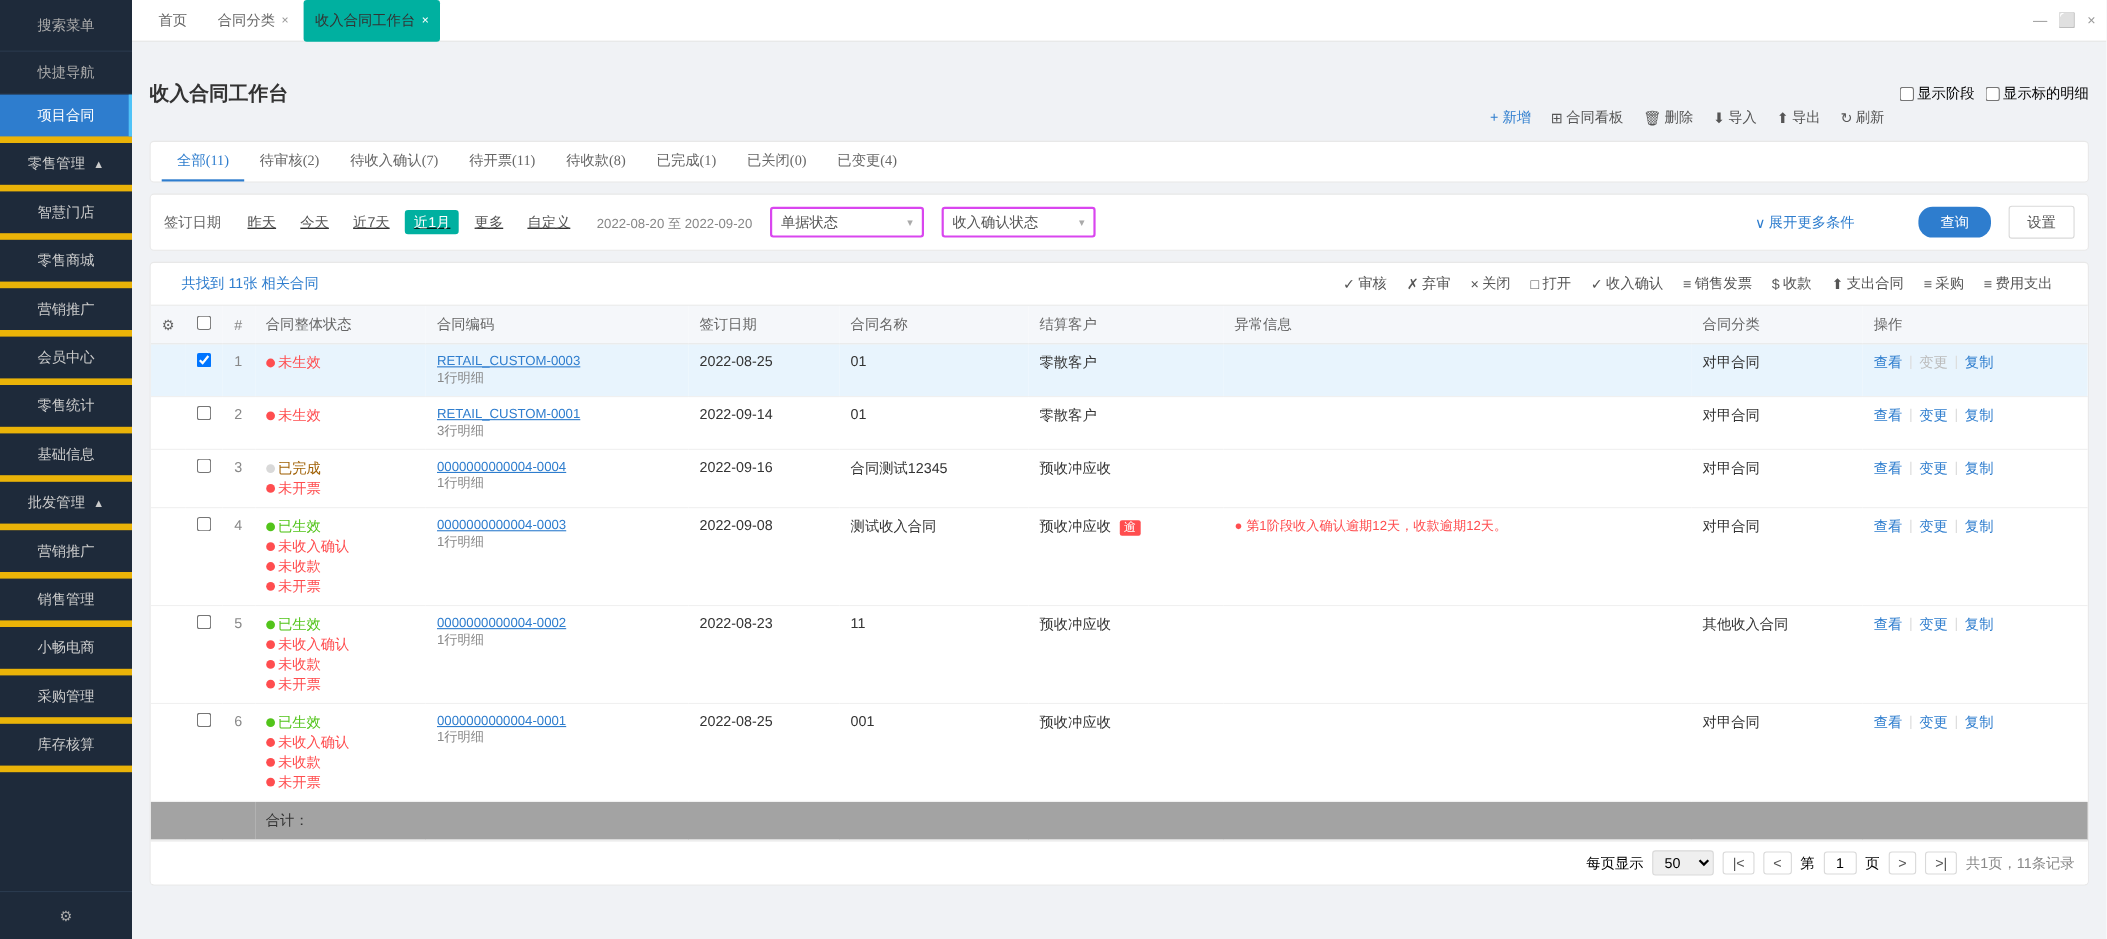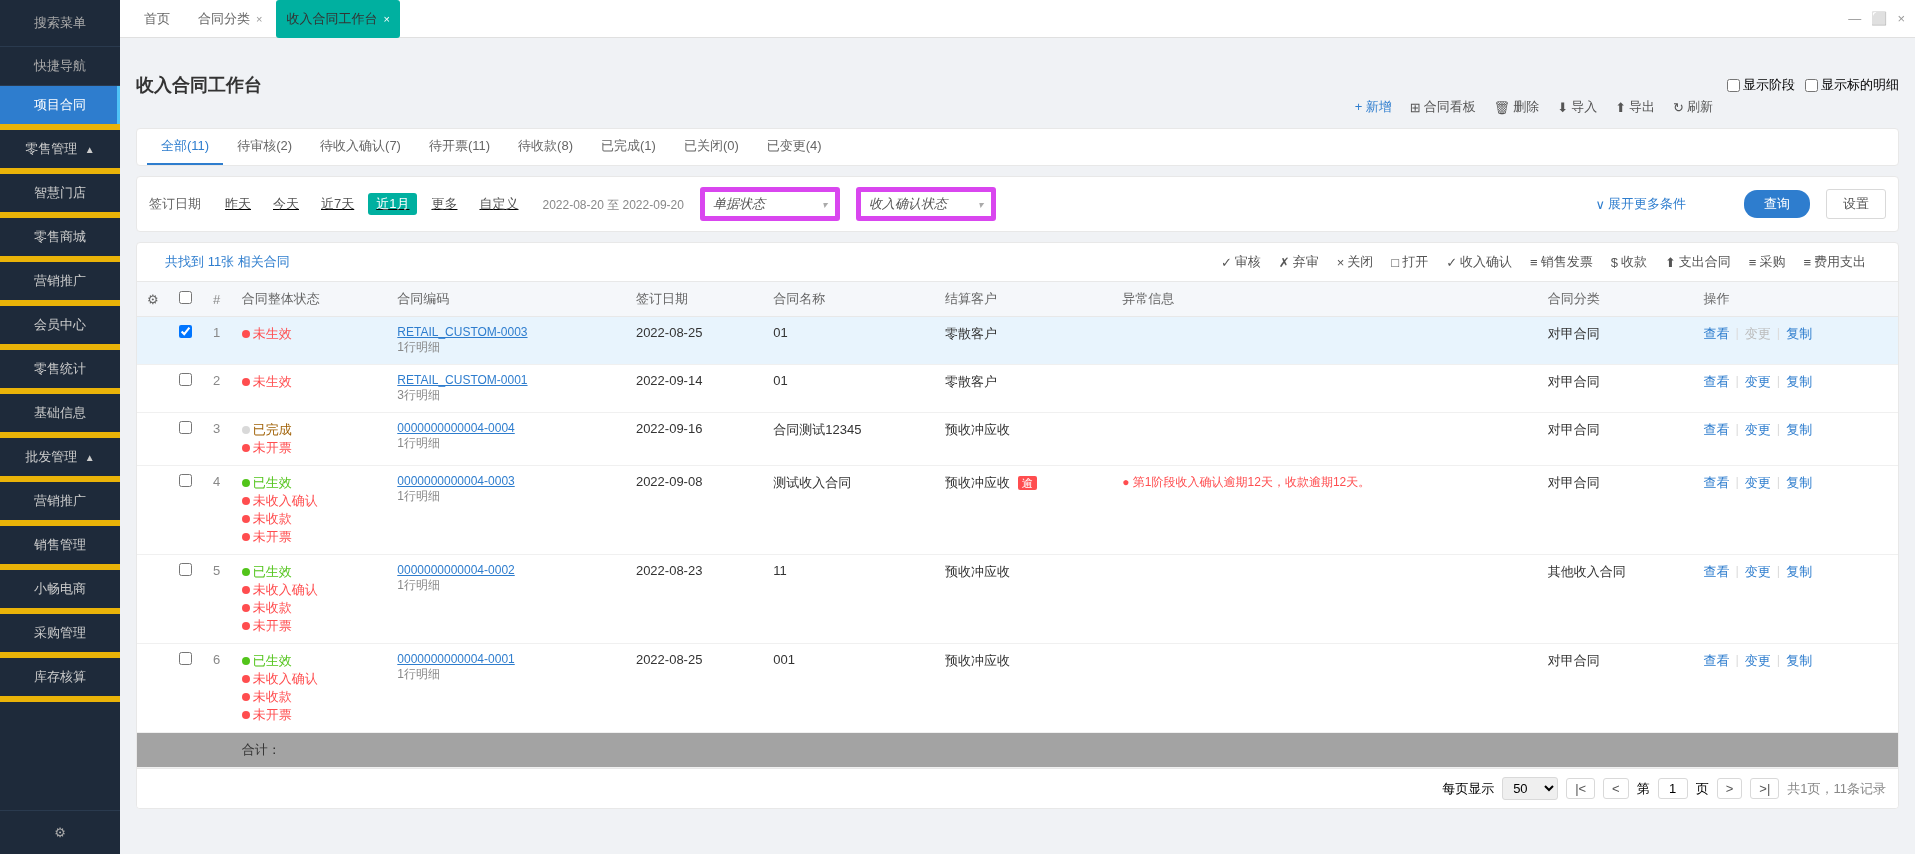--- a/index.html
+++ b/index.html
@@ -34,32 +34,32 @@
 
     
     .page-header { display: flex; align-items: center; justify-content: space-between; margin-bottom: 10px; }
     .page-title { font-size: 18px; font-weight: 600; color: #333; }
     .toolbar { display: flex; align-items: center; gap: 10px; flex-wrap: wrap; }
     .toolbar-btn { display: flex; align-items: center; gap: 3px; cursor: pointer; color: #555; font-size: 13px; padding: 2px 4px; margin-top: 44px; }
     .toolbar-btn.new-btn { color: #2e7dce; font-weight: 500; }
 
     
     .status-tabs { display: flex; align-items: center; gap: 0; margin-bottom: 10px; background: #fff; border-radius: 4px; padding: 0 10px; border: 1px solid #e8e8e8; }
-    .status-tab { padding: 8px 14px; cursor: pointer; font-size: 13px; color: #666; border-bottom: 2px solid transparent; white-space: nowrap; }
+    .status-tab { padding: 8px 14px; cursor: pointer; font-size: 13px; color: #666; border-bottom: 2px solid transparent; white-space: nowrap; font-family: Liberation Serif, serif; }
     .status-tab.active { color: #2e7dce; border-bottom-color: #2e7dce; font-weight: 500; }
 
     
     .filter-bar { background: #fff; border: 1px solid #e8e8e8; border-radius: 4px; padding: 10px 12px; margin-bottom: 10px; }
     .filter-row { display: flex; align-items: center; gap: 16px; flex-wrap: wrap; }
     .filter-label { color: #666; font-size: 13px; }
     .filter-date-btns { display: flex; gap: 6px; align-items: center; text-decoration: underline; }
     .filter-date-btn { padding: 2px 8px; cursor: pointer; color: #555; font-size: 13px; border: none; background: none; }
     .filter-date-btn.active { background: #00b0a0; color: #fff; border-radius: 3px; padding: 2px 8px; }
     .filter-date-range { font-size: 12px; color: #888; margin-top: 2px; }
-    .filter-select { border: 5px solid #d946ef; border-radius: 3px; padding: 3px 8px; font-size: 13px; color: #555; background: #fff; cursor: pointer; min-width: 140px; display: flex; align-items: center; justify-content: center; font-style: italic; }
+    .filter-select { border: 2px solid #d946ef; border-radius: 3px; padding: 3px 8px; font-size: 13px; color: #555; background: #fff; cursor: pointer; min-width: 140px; display: flex; align-items: center; justify-content: center; }
     .filter-select .down-arrow { font-size: 10px; color: #aaa; margin-left: 6px; }
     .filter-spacer { flex: 1; }
     .filter-expand { color: #2e7dce; cursor: pointer; font-size: 13px; display: flex; align-items: center; gap: 3px; }
     .query-btn { background: #2e7dce; color: #fff; border: none; border-radius: 13px; padding: 5px 20px; cursor: pointer; font-size: 13px; margin-left: 42px; }
     .set-btn { background: #fff; color: #555; border: 1px solid #d9d9d9; border-radius: 3px; padding: 5px 16px; cursor: pointer; font-size: 13px; }
 
     
     .table-area { background: #fff; border: 1px solid #e8e8e8; border-radius: 4px; overflow: hidden; }
     .table-header-row { display: flex; align-items: center; justify-content: space-between; padding: 8px 28px; border-bottom: 1px solid #e8e8e8; }
     .table-info { font-size: 13px; color: #666; }

